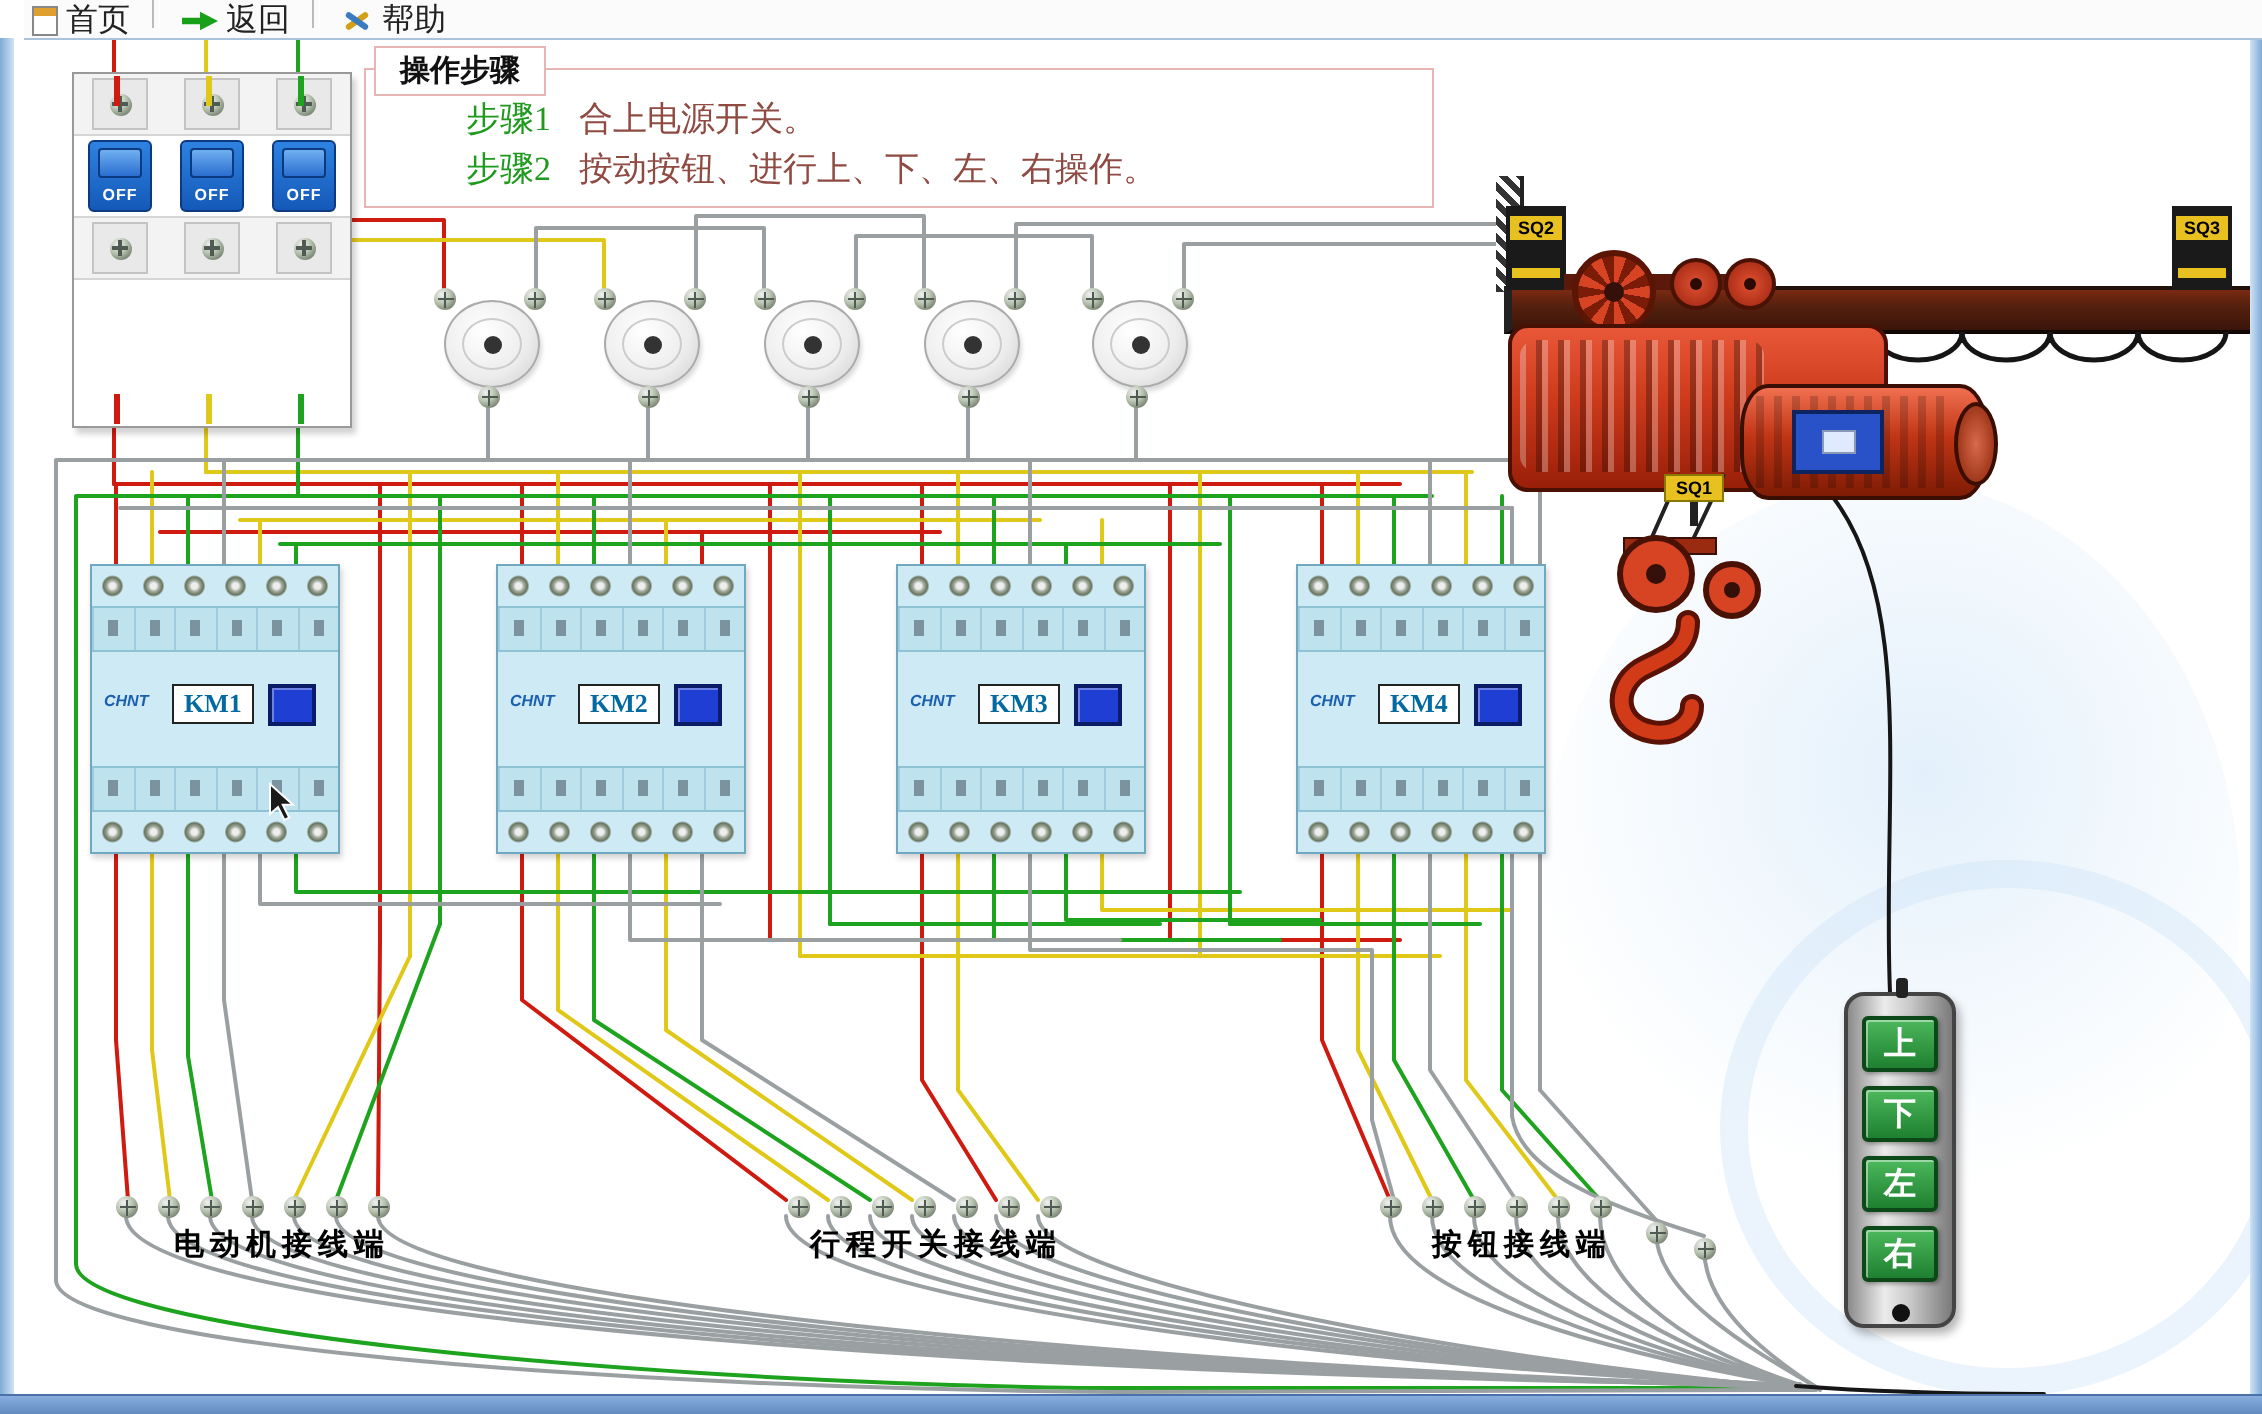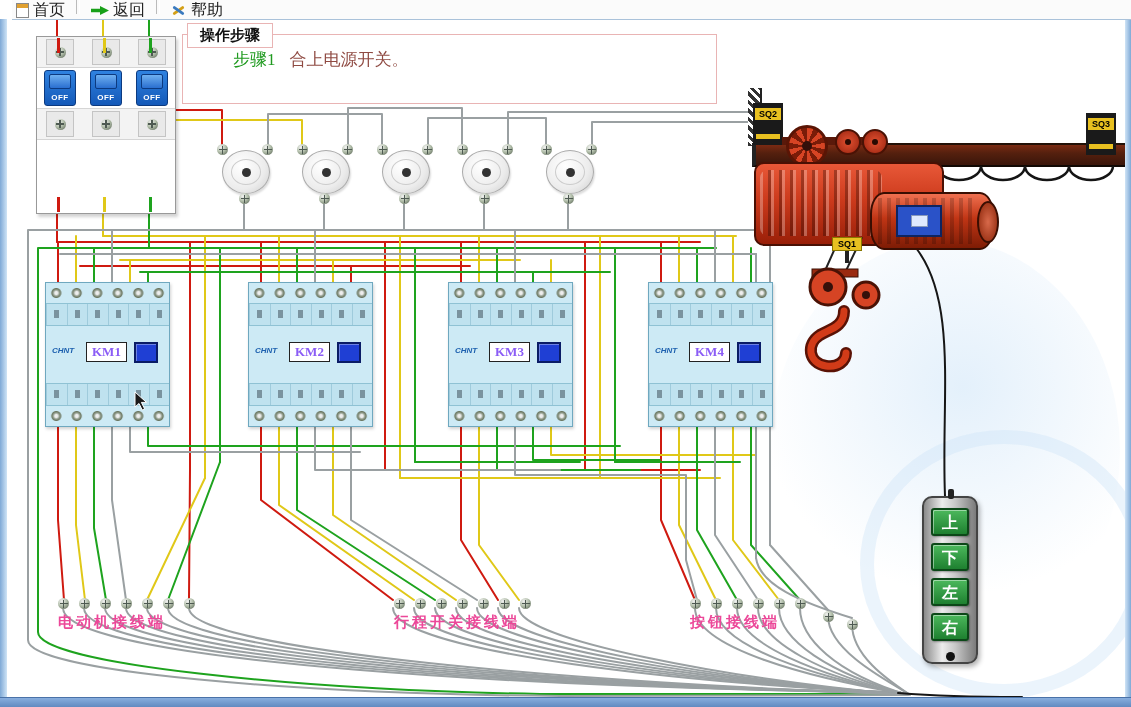--- a/index.html
+++ b/index.html
@@ -94,37 +94,37 @@
       box-shadow:1px 2px 3px rgba(0,0,0,.18);z-index:2;}
   .km-srow{height:20px;
       background-image:radial-gradient(circle at 50% 50%,#eee 0 1.5px,#97a293 3px,#6a755f 4.5px,transparent 5.5px);
       background-size:calc(100%/6) 100%;}
   .km-slots{height:21px;background:#bfe2ef;border-top:1px solid #8fc2d4;border-bottom:1px solid #8fc2d4;display:flex;}
   .km-slots span{flex:1;border-left:1px solid #9fcbdc;}
   .km-slots span::after{content:"";display:block;width:5px;height:8px;background:#41525c;opacity:.55;margin:6px auto 0;}
   .km-body{position:relative;height:57px;border-radius:12px;}
   .km-brand{position:absolute;left:6px;top:20px;color:#1b5fae;font:italic bold 8px "Liberation Sans",sans-serif;}
   .km-label{position:absolute;left:40px;top:16px;background:#fff;border:1px solid #222;
-            padding:1px 5px;font:bold 13px "Liberation Serif",serif;color:#8b5cf6;}
+            padding:1px 5px;font:bold 13px "Liberation Serif",serif;color:#0369a1;}
   .km-btn{position:absolute;right:11px;top:16px;width:20px;height:17px;background:#1f3fd4;
           border:2px solid #0a1c66;box-shadow:inset 1px 1px 0 rgba(255,255,255,.35);}
 
   
   .hoist{position:absolute;left:740px;top:85px;width:391px;height:290px;z-index:2;}
   .wall{position:absolute;left:8px;top:3px;width:12px;height:58px;
         background:repeating-linear-gradient(45deg,#333 0 3px,#fff 3px 6px);border-right:2px solid #222;}
   .beam{position:absolute;left:12px;top:58px;width:373px;height:20px;border-left:4px solid #222;
         background:linear-gradient(180deg,#7a2a12,#55200e 40%,#3a150a);
         border-top:2px solid #221108;border-bottom:2px solid #110803;}
   .festoon{position:absolute;left:150px;top:80px;}
   .sq{position:absolute;width:30px;height:42px;background:#1a1a1a;}
   .sq-tag{margin:5px 2px 0;background:#e8c020;color:#000;text-align:center;
           font:bold 9px "Liberation Sans",sans-serif;padding:1px 0;}
   .sq-foot{height:5px;background:#e8c020;margin:14px 3px 0;}
-  .sq2{left:13px;top:18px;} .sq3{left:346px;top:28px;}
+  .sq2{left:13px;top:18px;} .sq3{left:346px;top:18px;}
   .fanwheel{position:absolute;left:46px;top:40px;width:36px;height:36px;border-radius:50%;
             background:repeating-conic-gradient(#d64424 0 20deg,#7a1c08 20deg 40deg);border:3px solid #5a1505;}
   .fanwheel::after{content:"";position:absolute;left:13px;top:13px;width:10px;height:10px;border-radius:50%;background:#35100a;}
   .tbar{position:absolute;left:42px;top:52px;width:96px;height:8px;background:#5a190a;}
   .wheel{position:absolute;width:22px;height:22px;border-radius:50%;
          background:radial-gradient(#e05030,#9a2410);border:2px solid #4a1205;}
   .wheel::after{content:"";position:absolute;left:8px;top:8px;width:6px;height:6px;border-radius:50%;background:#2a0a02;}
   .whA{left:95px;top:44px;} .whB{left:122px;top:44px;}
   .hbody{position:absolute;left:14px;top:77px;width:186px;height:80px;border-radius:10px;overflow:hidden;
          background:linear-gradient(180deg,#e85838 0%,#cc3a1c 45%,#991f08 100%);border:2px solid #4a1004;}
@@ -150,21 +150,21 @@
            display:flex;flex-direction:column;align-items:center;padding-top:10px;gap:7px;box-sizing:border-box;}
   .pendant::before{content:"";position:absolute;top:-9px;left:24px;width:6px;height:10px;background:#222;border-radius:2px;}
   .pbtn{width:38px;height:28px;background:linear-gradient(180deg,#4cb85c,#1e8030);border:2px solid #0c4818;
         border-radius:3px;color:#fff;font:bold 16px "Liberation Serif",serif;text-align:center;line-height:26px;
         box-shadow:inset 1px 1px 0 rgba(255,255,255,.45),1px 1px 2px rgba(0,0,0,.35);box-sizing:border-box;cursor:pointer;}
   .pdot{width:9px;height:9px;border-radius:50%;background:#111;margin-top:4px;}
 
   
   .tstrip{position:absolute;top:598px;z-index:2;}
   .tscrews{display:flex;gap:10px;margin-bottom:4px;}
-  .tlabel{font:bold 15px "Liberation Serif",serif;color:#ec4899;letter-spacing:3px;white-space:nowrap;}
+  .tlabel{font:bold 15px "Liberation Serif",serif;color:#000000;letter-spacing:3px;white-space:nowrap;text-align:right;}
   .xsc{position:absolute;z-index:2;}
 
   .cursor{position:absolute;left:134px;top:391px;z-index:7;}
 </style>
 </head>
 <body>
 
 <div class="toolbar">
   <div class="tb-item">
     <span class="home-icon"></span>
@@ -359,20 +359,23 @@
   <div class="bkw bkwb" style="left:20px;background:#cf1a10"></div>
   <div class="bkw bkwb" style="left:66px;background:#e0c818"></div>
   <div class="bkw bkwb" style="left:112px;background:#1ea31e"></div>
 </div>
 
 <div class="steps">
   <div class="steps-tab">操作步骤</div>
   <div class="step-line first">
     <span class="step-no">步骤1</span><span class="step-text">合上电源开关。</span>
   </div>
+  <div class="step-line">
+    <span class="step-no">步骤2</span><span class="step-text">按动按钮、进行上、下、左、右操作。</span>
+  </div>
 </div>
 
 <div class="rt" style="left:217px">
   <span class="sc s1"></span>
     <span class="sc s2"></span>
   <div class="rt-body"></div>
   <span class="sc s3"></span>
 </div>
 <div class="rt" style="left:297px">
   <span class="sc s1"></span>

